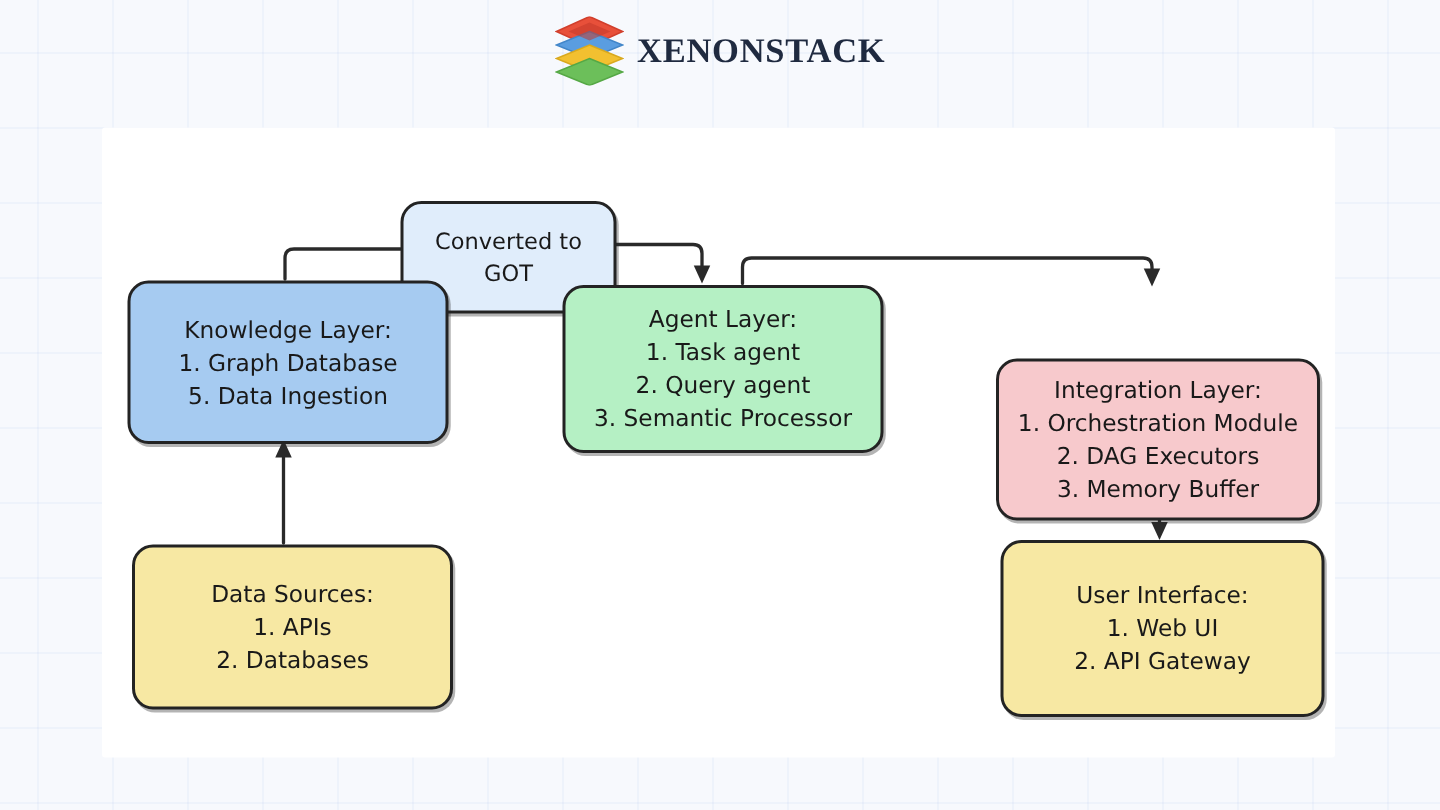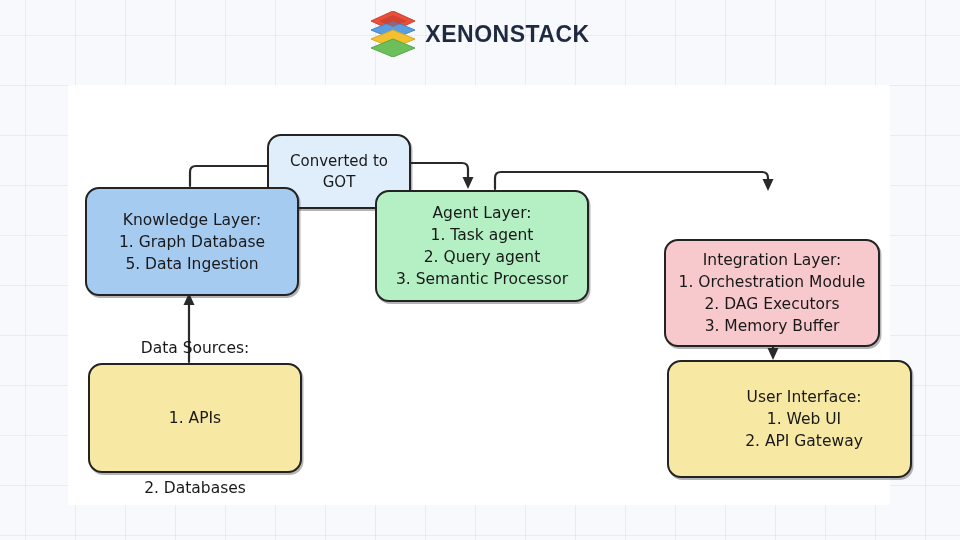--- a/index.html
+++ b/index.html
@@ -15,38 +15,38 @@
   }
   .panel{
     position:absolute;left:68px;top:85px;width:822px;height:420px;
     background:#ffffff;border-radius:2px;
   }
   .logo{
     position:absolute;top:10px;left:0;right:0;height:48px;
     display:flex;justify-content:center;align-items:center;gap:9px;
   }
   .logo-text{
-    font-family:Liberation Sans, sans-serif;
+    font-family:Liberation Serif, serif;
     font-weight:700;font-size:23px;letter-spacing:.5px;color:#1f2a40;
   }
   .connector-layer{position:absolute;left:0;top:0;width:960px;height:540px;}
   .node{
     position:absolute;border:2.2px solid #232323;border-radius:14px;
     display:flex;flex-direction:column;justify-content:center;align-items:center;
     text-align:center;color:#191919;font-size:15.5px;line-height:22px;
     box-shadow:1.5px 2px 0 rgba(40,40,40,.35);
   }
   .node .line{white-space:nowrap;}
   .node-converted{left:267px;top:100px;width:140px;height:71px;background:#e0edfb;font-size:15px;line-height:21px;margin-top:34px;}
   .node-knowledge{left:85px;top:187px;width:210px;height:105px;background:#a6cbf1;}
   .node-agent{left:375px;top:190px;width:210px;height:108px;background:#b5f0c4;}
   .node-integration{left:664px;top:192px;width:212px;height:104px;}
   .node-integration{background:#f7c9cc;margin-top:47px;}
-  .node-datasources{left:88px;top:363px;width:210px;height:106px;background:#f7e8a3;gap:48px;}
-  .node-userinterface{left:667px;top:360px;width:212px;height:114px;background:#f7e8a3;padding-left:29px;}
+  .node-datasources{left:88px;top:363px;width:210px;height:106px;background:#f7e8a3;}
+  .node-userinterface{left:667px;top:360px;width:212px;height:114px;background:#f7e8a3;}
 </style>
 </head>
 <body>
 
 <div class="panel"></div>
 
 <div class="logo">
   <svg width="46" height="46" viewBox="0 0 46 46">
     <polygon points="23,0 45,10 23,20 1,10" fill="#e8503a" stroke="#d13f2c" stroke-width="1"></polygon>
     <polygon points="23,10 45,19 23,28 1,19" fill="#5a9de0" stroke="#4286c9" stroke-width="1"></polygon>

